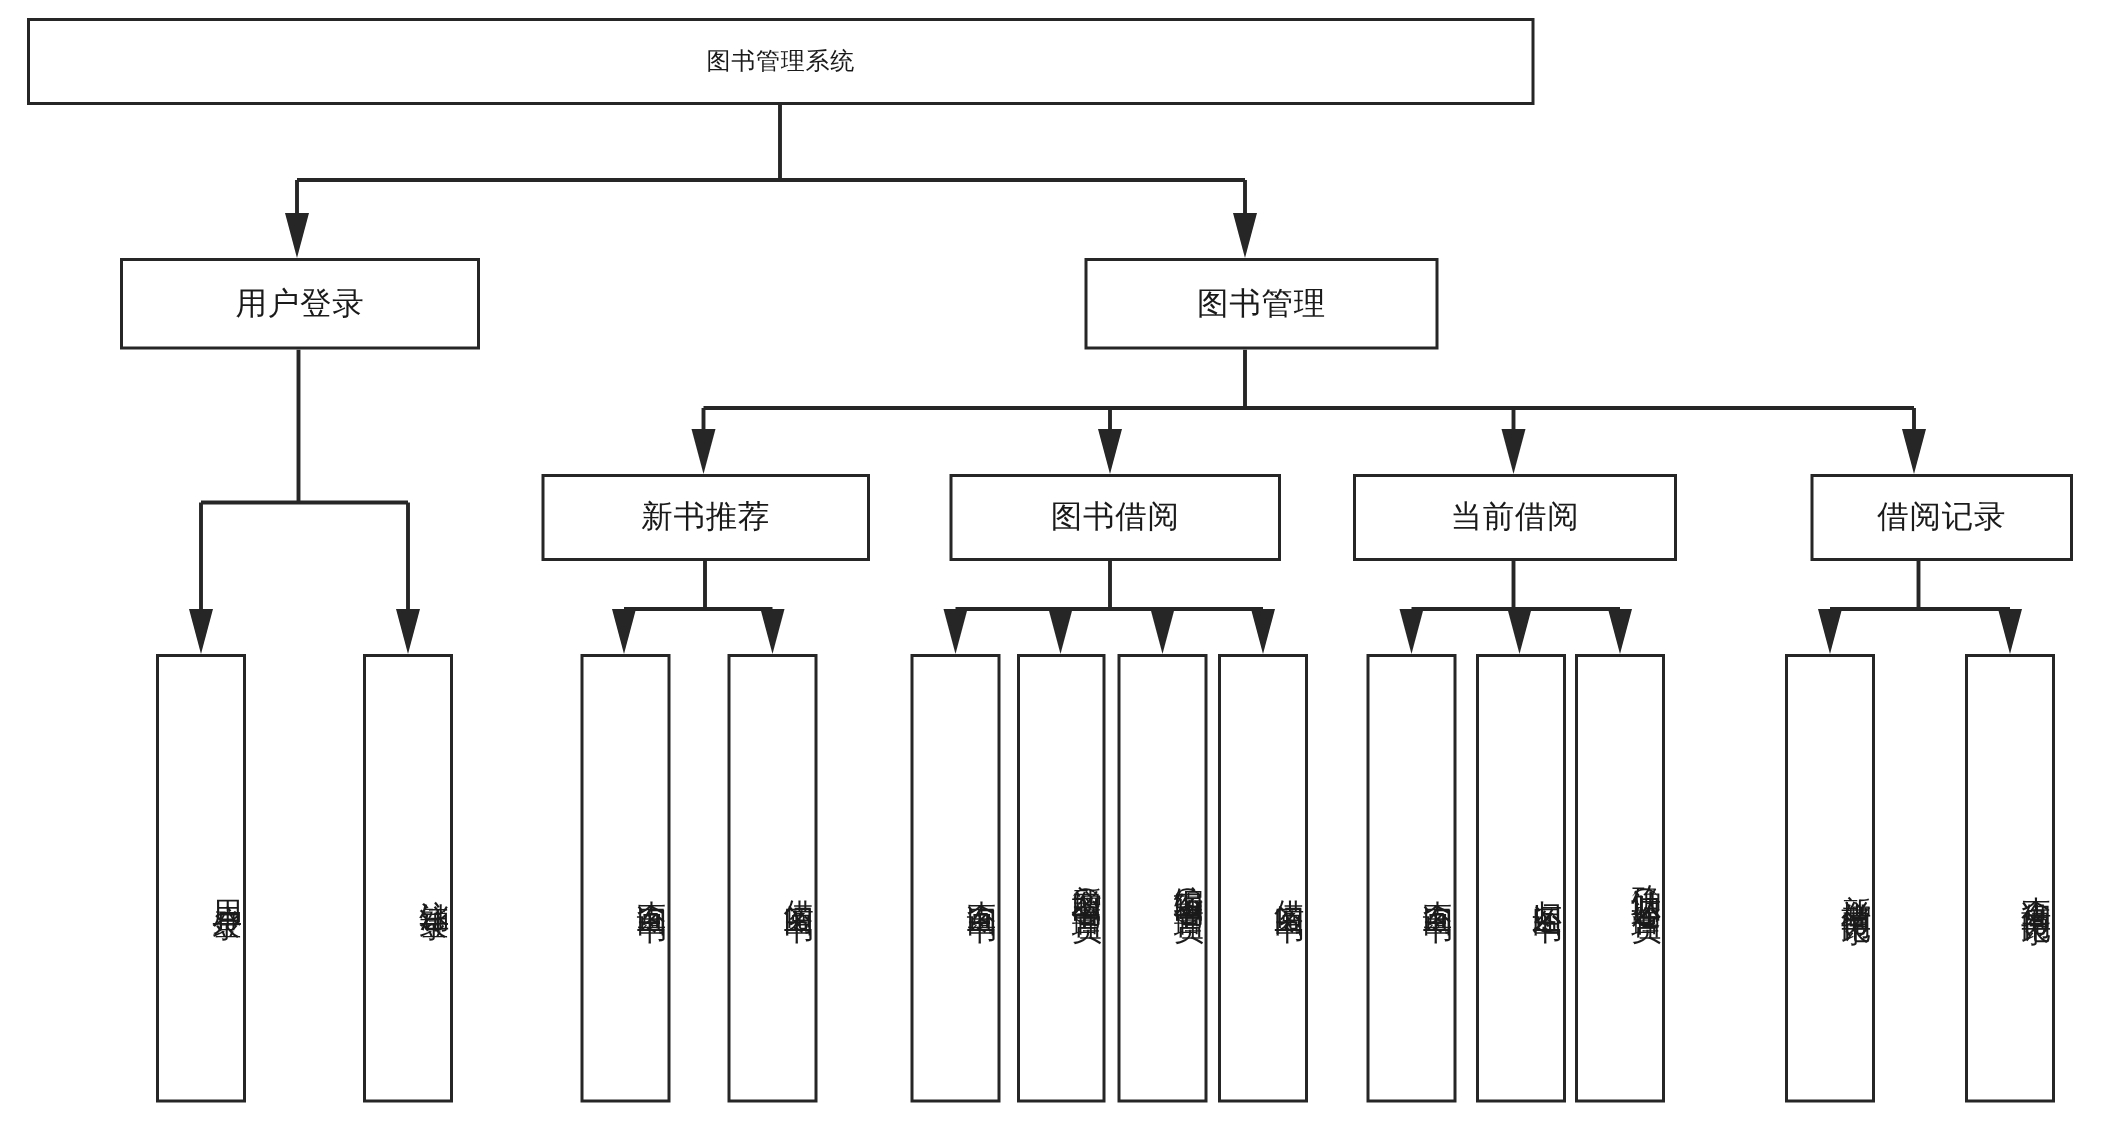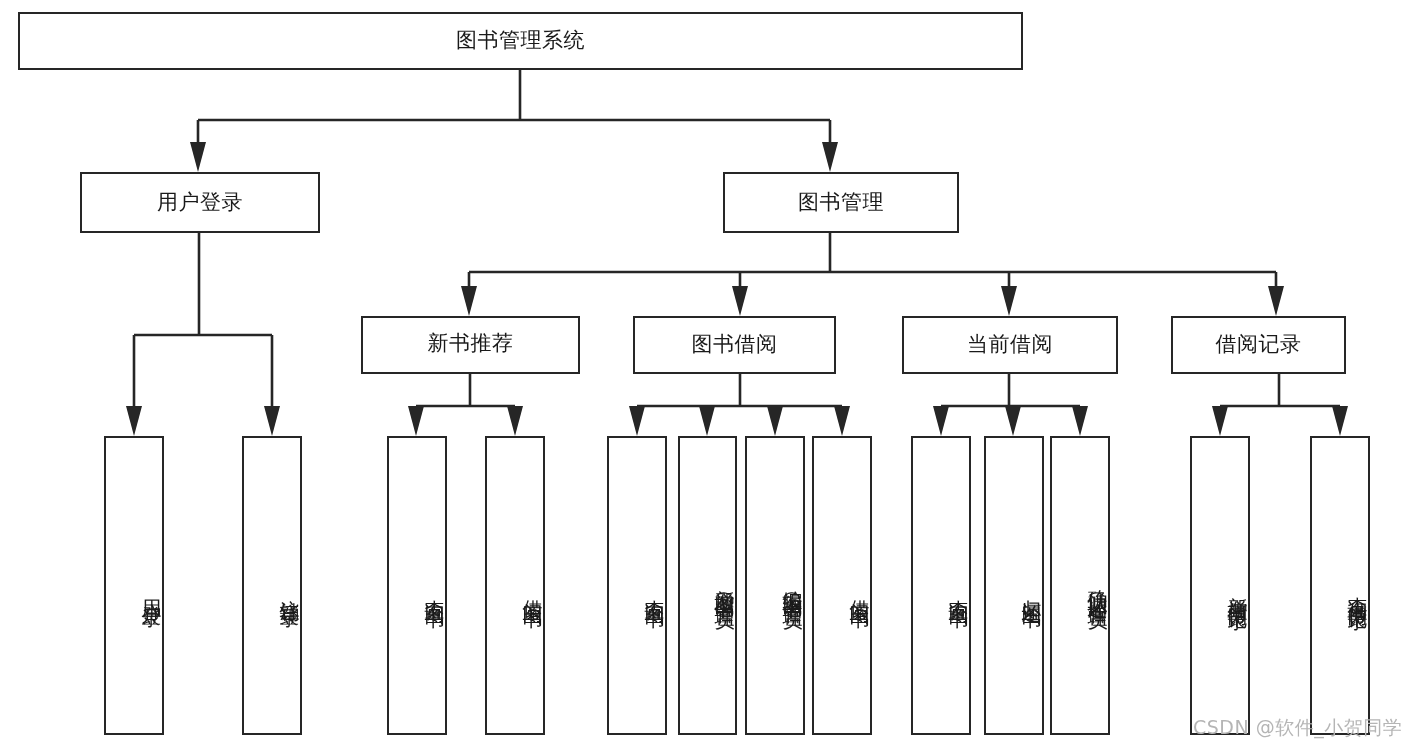--- a/index.html
+++ b/index.html
@@ -34,21 +34,21 @@
     align-items: center;
     justify-content: center;
     text-align: center;
   }
   .node.horizontal {
     font-size: 21px;
     letter-spacing: 0.5px;
     line-height: 1.1;
   }
   .node.root {
-    font-size: 21px;
+    font-size: 16px;
   }
   .node.vertical {
     writing-mode: vertical-rl;
     text-orientation: upright;
     align-items: flex-start;
     justify-content: center;
     padding-top: 8px;
     font-size: 20px;
     letter-spacing: 3px;
     line-height: 1.0;
@@ -141,30 +141,30 @@
   <div id="nodes">
       <div class="node horizontal root" style="left: 18px; top: 12px; width: 1005px; height: 58px;">
         <span>图书管理系统</span>
       </div>
       <div class="node horizontal" style="left: 80px; top: 172px; width: 240px; height: 61px;">
         <span>用户登录</span>
       </div>
       <div class="node horizontal" style="left: 712px; top: 172px; width: 236px; height: 61px; margin-left: 11px;">
         <span>图书管理</span>
       </div>
-      <div class="node horizontal" style="left: 361px; top: 316px; width: 219px; height: 58px; font-family: Liberation Mono, monospace;">
+      <div class="node horizontal" style="left: 361px; top: 316px; width: 219px; height: 58px;">
         <span>新书推荐</span>
       </div>
-      <div class="node horizontal" style="left: 633px; top: 316px; width: 203px; height: 58px;">
+      <div class="node horizontal" style="left: 633px; top: 316px; width: 221px; height: 58px;">
         <span>图书借阅</span>
       </div>
       <div class="node horizontal" style="left: 902px; top: 316px; width: 216px; height: 58px; text-align: center;">
         <span>当前借阅</span>
       </div>
-      <div class="node horizontal" style="left: 1171px; top: 316px; width: 175px; height: 58px;">
+      <div class="node horizontal" style="left: 1207px; top: 316px; width: 175px; height: 58px;">
         <span>借阅记录</span>
       </div>
       <div class="node vertical" style="left: 104px; top: 436px; width: 60px; height: 299px;">
         <span>用户登录</span>
       </div>
       <div class="node vertical" style="left: 242px; top: 436px; width: 60px; height: 299px;">
         <span>注销登录</span>
       </div>
       <div class="node vertical" style="left: 387px; top: 436px; width: 60px; height: 299px;">
         <span>查询图书</span>
@@ -194,15 +194,14 @@
         <span>确认归还（管理员）</span>
       </div>
       <div class="node vertical" style="left: 1190px; top: 436px; width: 60px; height: 299px;">
         <span>新增借阅记录</span>
       </div>
       <div class="node vertical" style="left: 1310px; top: 436px; width: 60px; height: 299px;">
         <span>查询借阅记录</span>
       </div>
     </div>
 
-  <div class="watermark" style="left:1193px; top:715px;">CSDN @软件_小贺同学</div>
 
 </div>
 
 </body></html>

